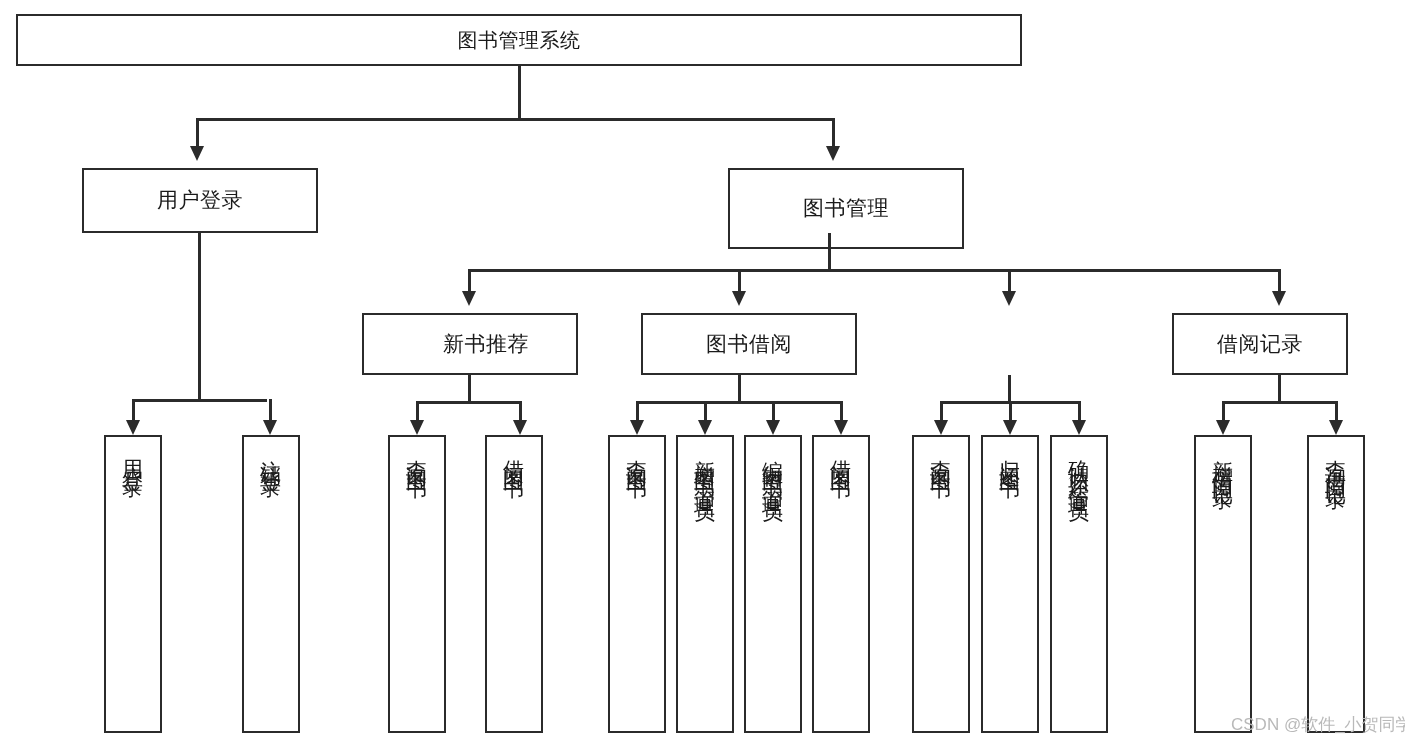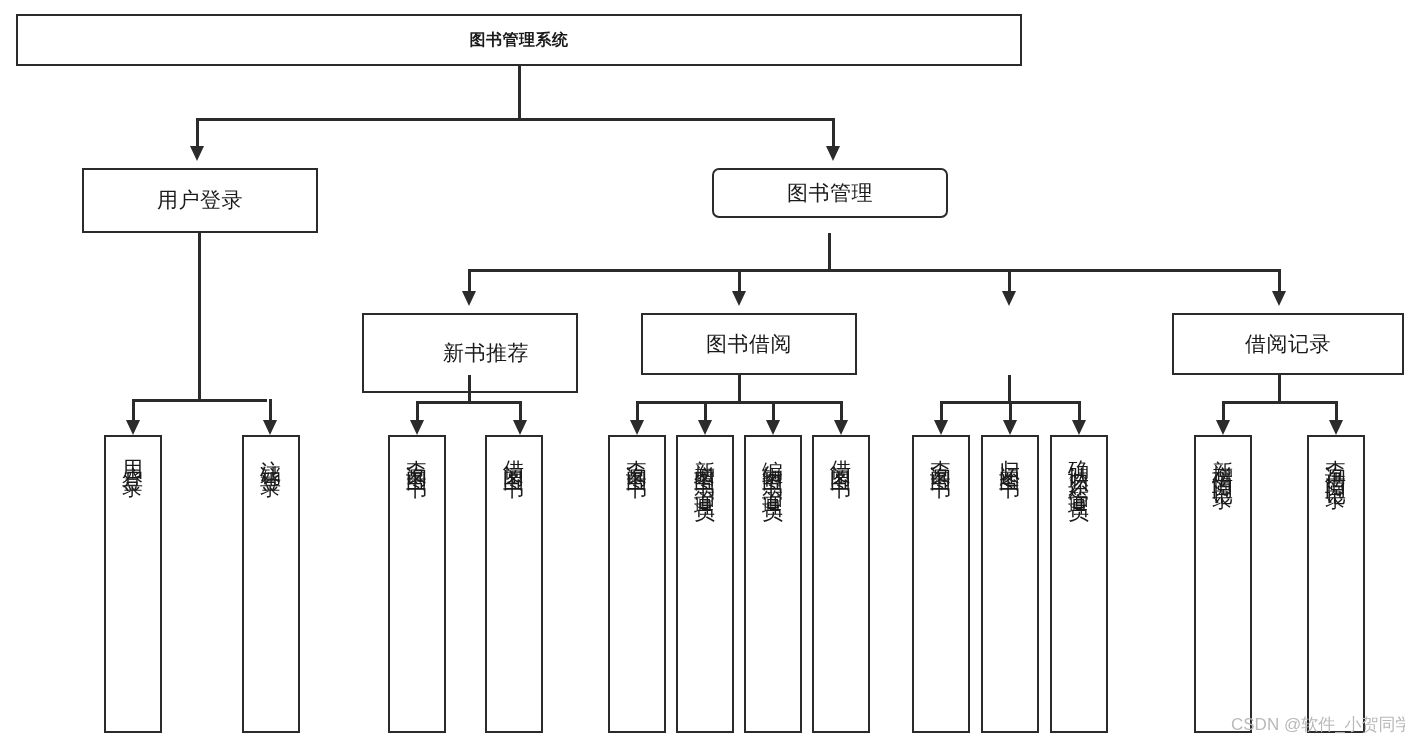--- a/index.html
+++ b/index.html
@@ -29,21 +29,21 @@
     justify-content: center;
     color: #1a1a1a;
   }
   .node .label {
     font-size: 21px;
     line-height: 1.25;
     letter-spacing: 0.5px;
     white-space: nowrap;
     color: #1a1a1a;
   }
-  .node.root .label { font-size: 16px; font-weight: bold; }
+  .node.root .label { font-size: 20px; }
   .node.lvl2 .label { font-size: 21px; }
   .node.lvl3 .label { font-size: 21px; }
 
   
   .node.leaf {
     align-items: flex-start;
     justify-content: center;
     padding-top: 6px;
   }
   .node.leaf .label {
@@ -99,21 +99,21 @@
 
   <div class="edge v" style="left:196px; top:118px; width:2.5px; height:30px;"></div>
   <div class="arrow" style="left:190px; top:146px;"></div>
   <div class="edge v" style="left:832px; top:118px; width:2.5px; height:30px;"></div>
   <div class="arrow" style="left:826px; top:146px;"></div>
 
   <div class="node lvl2" style="left:82px; top:168px; width:236px; height:65px;">
     <span class="label">用户登录</span>
   </div>
 
-  <div class="node lvl2" style="left:712px; top:168px; width:236px; height:50px;border-radius:7px;">
+  <div class="node lvl2" style="left:728px; top:168px; width:236px; height:81px;">
     <span class="label">图书管理</span>
   </div>
 
   <div class="edge v" style="left:198px; top:233px; width:2.5px; height:168px;"></div>
   <div class="edge h" style="left:132px; top:399px; width:135px; height:2.5px;"></div>
   <div class="edge v" style="left:132px; top:399px; width:2.5px; height:24px;"></div>
   <div class="arrow" style="left:126px; top:420px;"></div>
   <div class="edge v" style="left:269px; top:399px; width:2.5px; height:24px;"></div>
   <div class="arrow" style="left:263px; top:420px;"></div>
 
@@ -125,27 +125,27 @@
 
   <div class="edge v" style="left:738px; top:269px; width:2.5px; height:24px;"></div>
   <div class="arrow" style="left:732px; top:291px;"></div>
 
   <div class="edge v" style="left:1008px; top:269px; width:2.5px; height:24px;"></div>
   <div class="arrow" style="left:1002px; top:291px;"></div>
 
   <div class="edge v" style="left:1278px; top:269px; width:2.5px; height:24px;"></div>
   <div class="arrow" style="left:1272px; top:291px;"></div>
 
-  <div class="node lvl3" style="left:362px; top:313px; width:216px; height:80px;padding-left:32px;">
+  <div class="node lvl3" style="left:362px; top:313px; width:216px; height:62px;padding-left:32px;">
     <span class="label">新书推荐</span>
   </div>
   <div class="node lvl3" style="left:632px; top:313px; width:216px; height:62px;margin-left:9px;">
     <span class="label">图书借阅</span>
   </div>
-  <div class="node lvl3" style="left:1172px; top:313px; width:232px; height:62px;">
+  <div class="node lvl3" style="left:1172px; top:313px; width:176px; height:62px;">
     <span class="label">借阅记录</span>
   </div>
 
   <div class="edge v" style="left:468px; top:375px; width:2.5px; height:28px;"></div>
   <div class="edge h" style="left:416px; top:401px; width:105px; height:2.5px;"></div>
   <div class="edge v" style="left:416px; top:401px; width:2.5px; height:22px;"></div>
   <div class="arrow" style="left:410px; top:420px;"></div>
   <div class="edge v" style="left:519px; top:401px; width:2.5px; height:22px;"></div>
   <div class="arrow" style="left:513px; top:420px;"></div>
 

